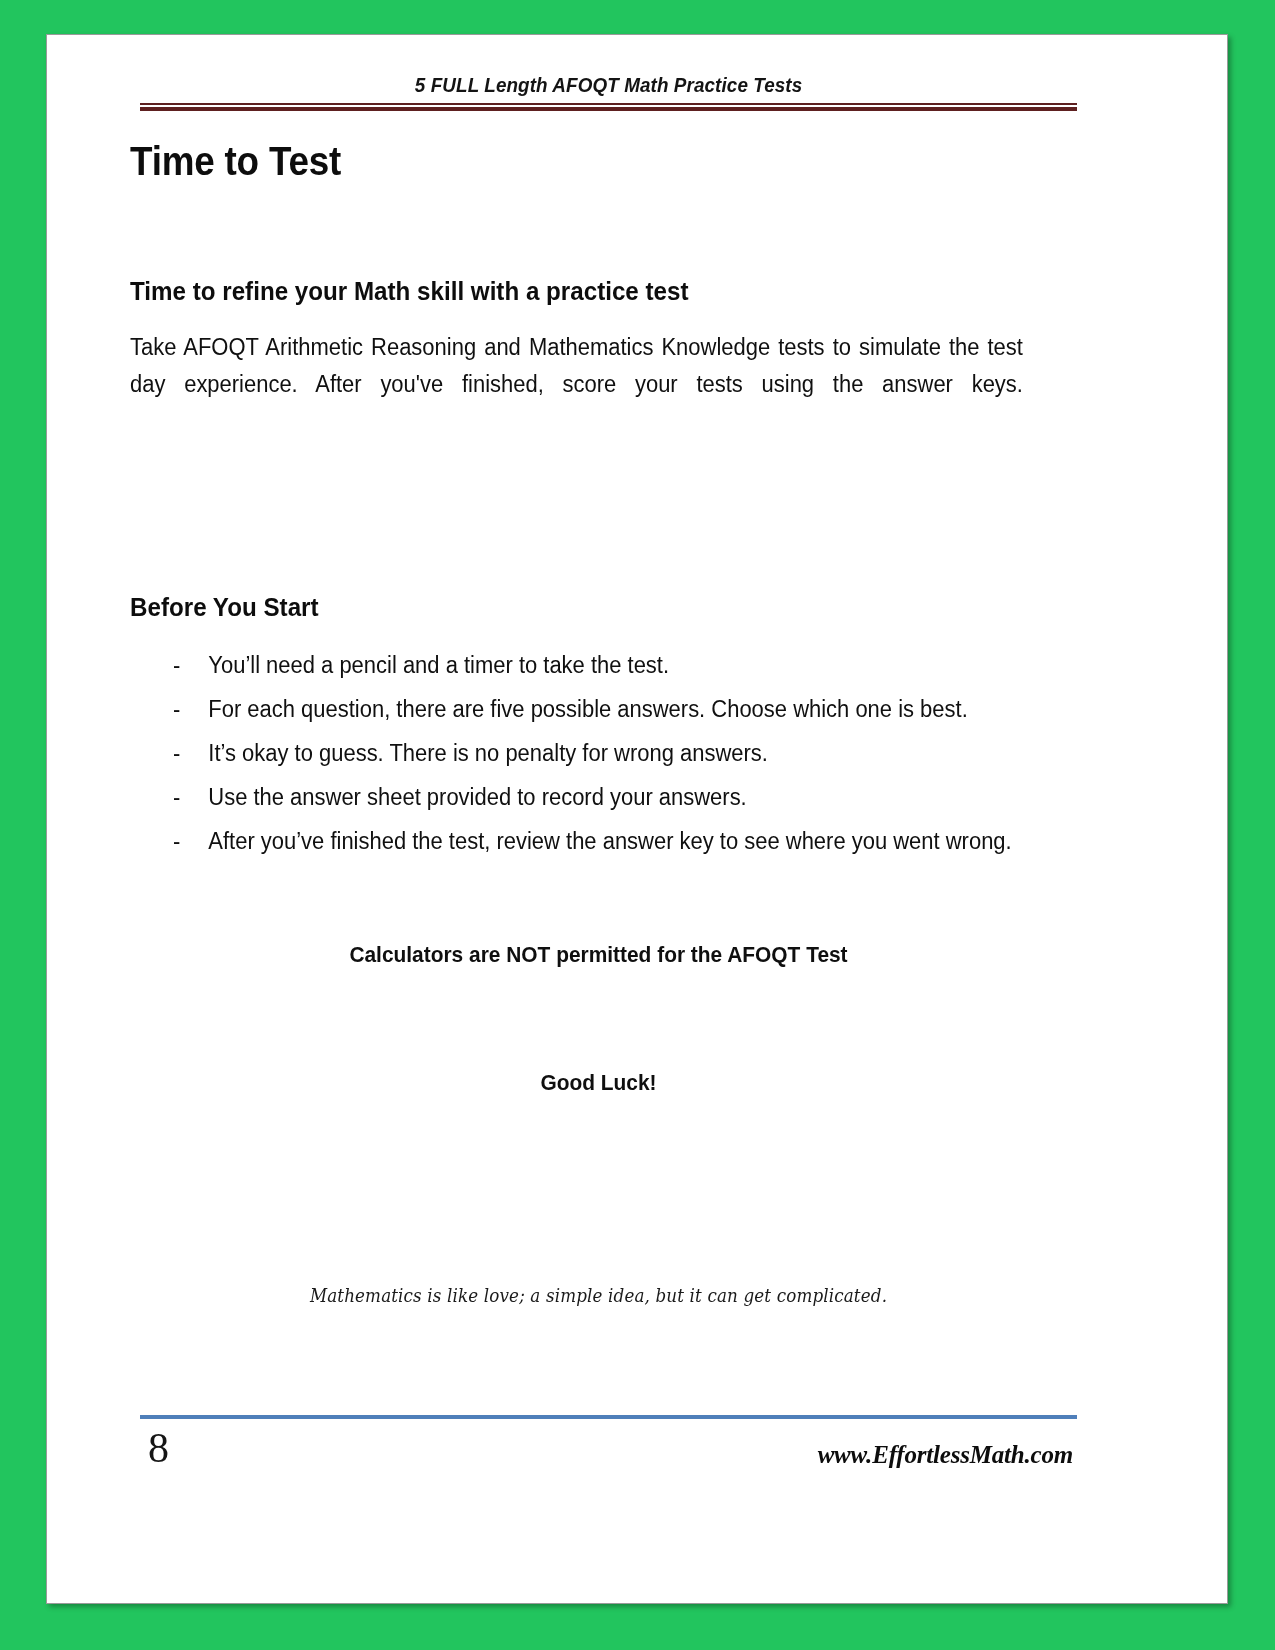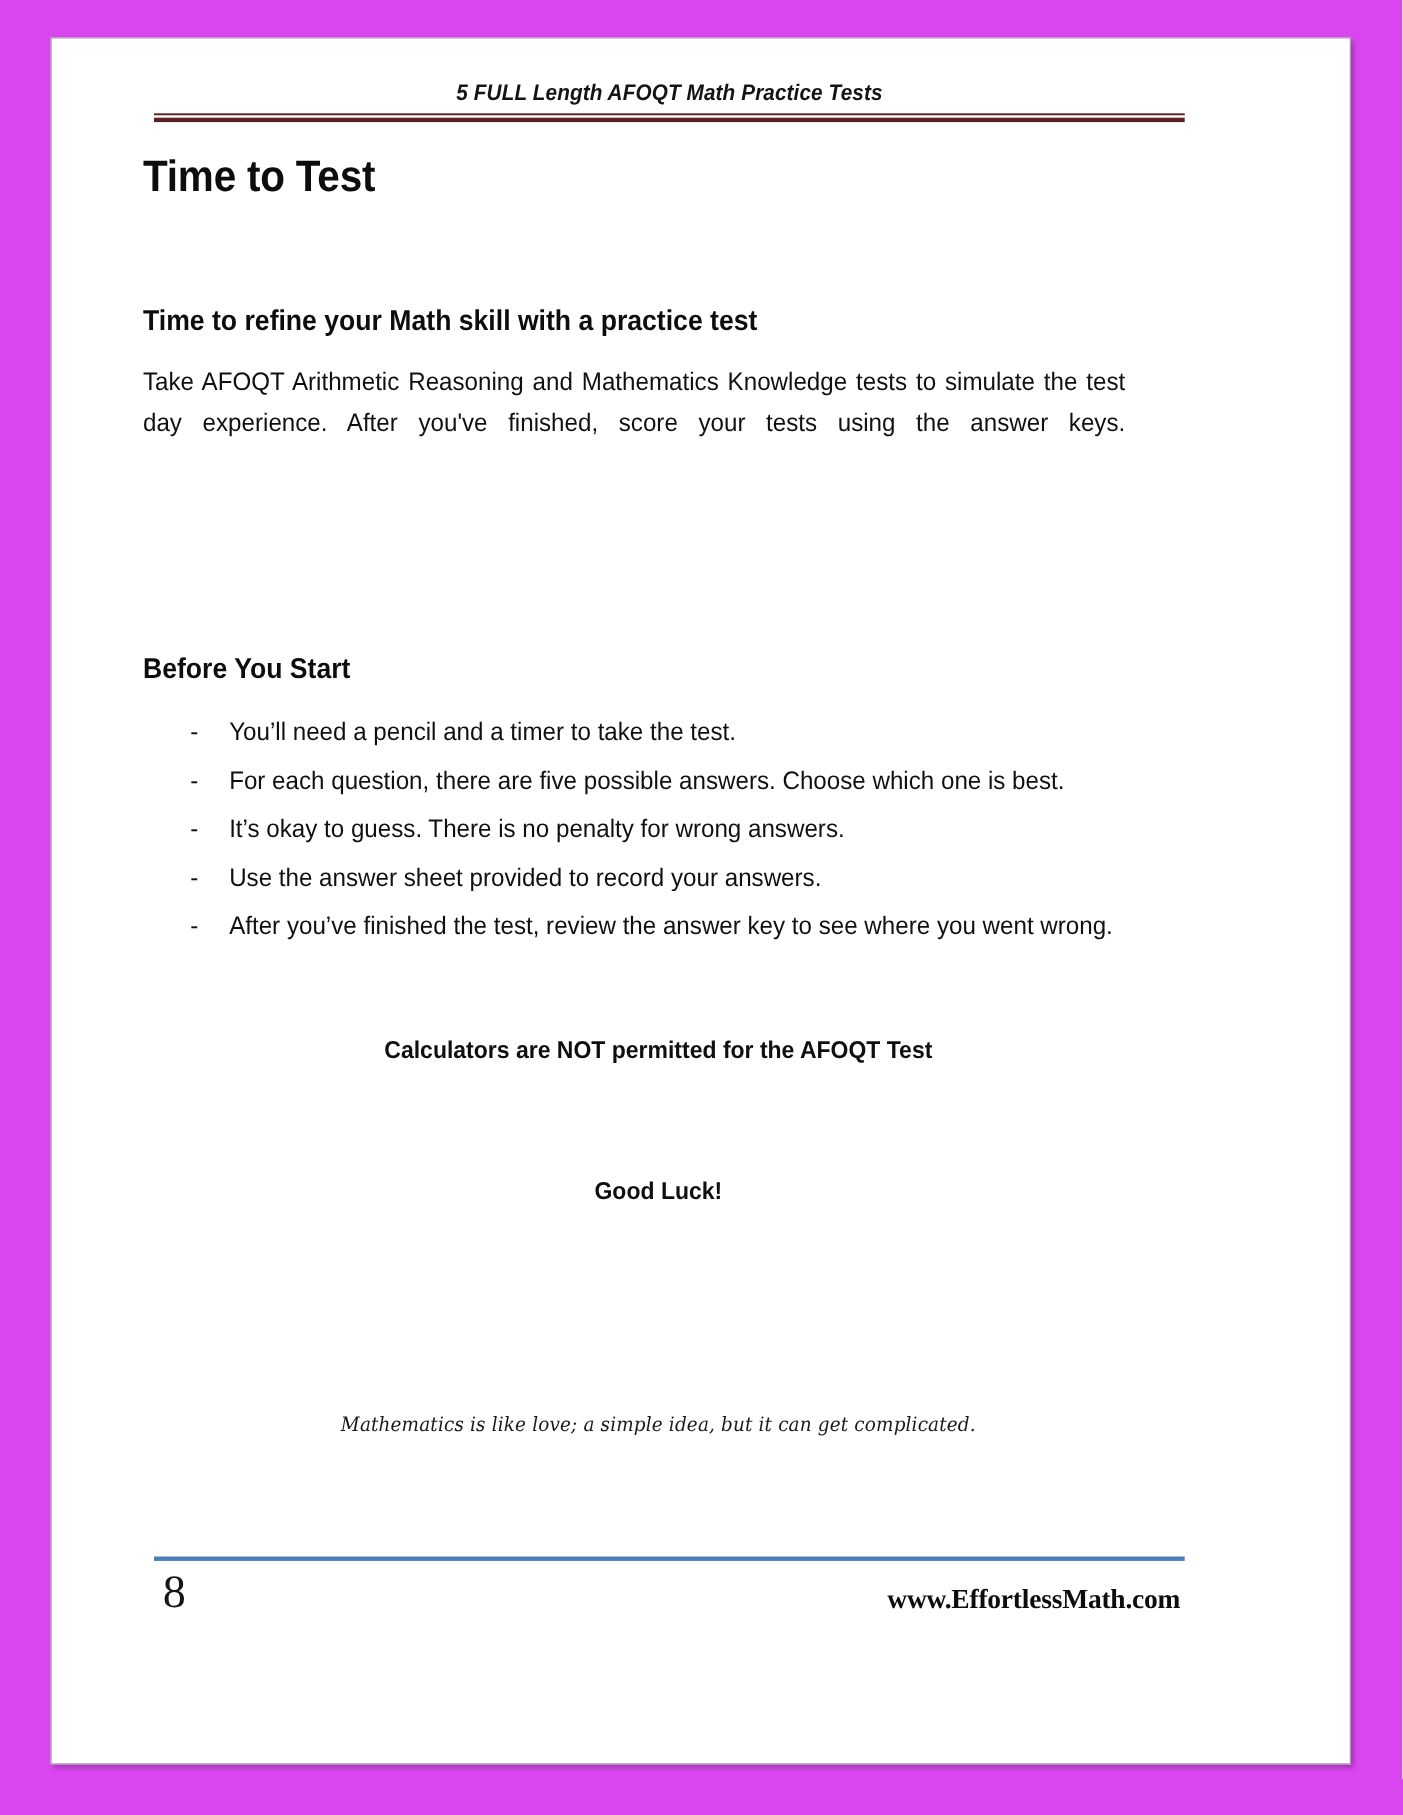--- a/index.html
+++ b/index.html
@@ -12,21 +12,21 @@
     height: 1650px;
     font-family: "Liberation Sans", sans-serif;
     -webkit-font-smoothing: antialiased;
   }
 
   
   .page-canvas {
     position: relative;
     width: 1275px;
     height: 1650px;
-    background: #d946ef;
+    background: #22c55e;
     overflow: hidden;
   }
   .page-sheet {
     position: absolute;
     left: 46px;
     top: 34px;
     width: 1182px;
     height: 1570px;
     background: #ffffff;
     border: 1px solid #9a9a9a;
@@ -211,20 +211,21 @@
   }
   .footer-site {
     position: absolute;
     right: 4px;
     top: 16px;
     font-family: "Liberation Serif", "DejaVu Serif", serif;
     font-size: 25px;
     font-weight: bold;
     color: #0d0d0d;
     letter-spacing: -0.2px;
+    font-style: italic;
   }
 </style>
 </head>
 <body>
 
 <div class="page-canvas">
   <div class="page-sheet">
 
     <div class="running-header">
       <span class="running-header-text">5 FULL Length AFOQT Math Practice Tests</span>

